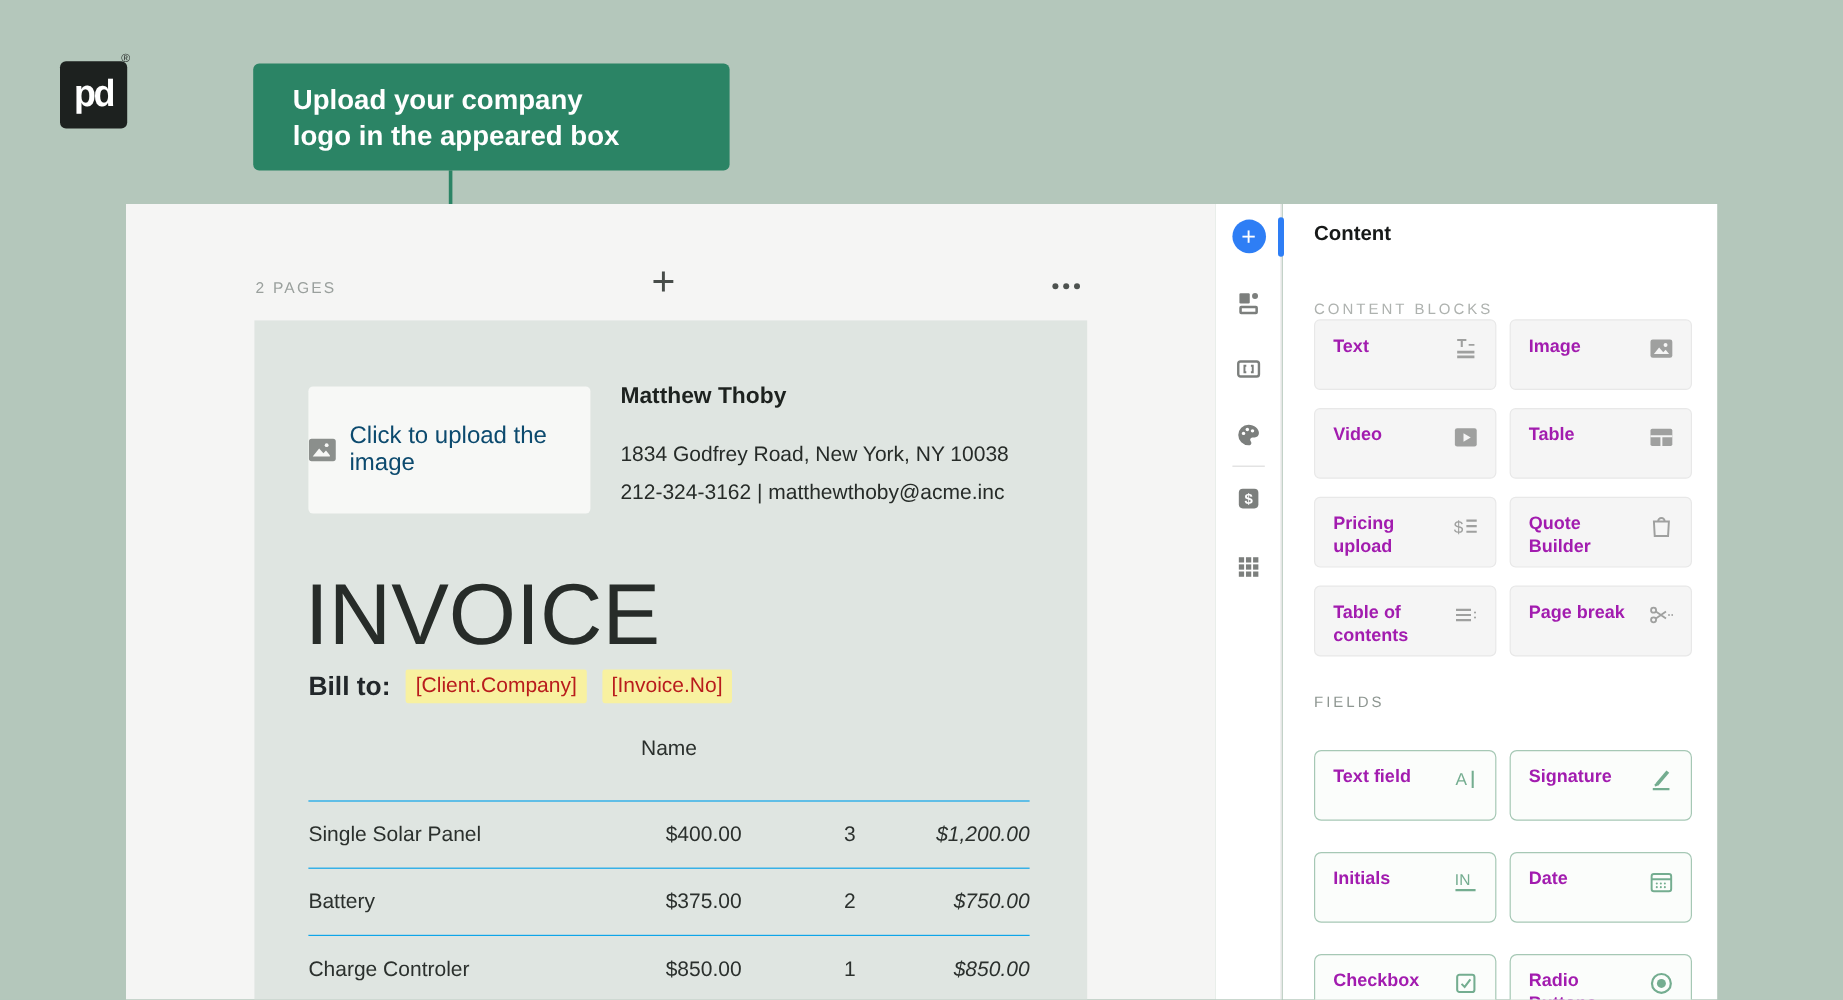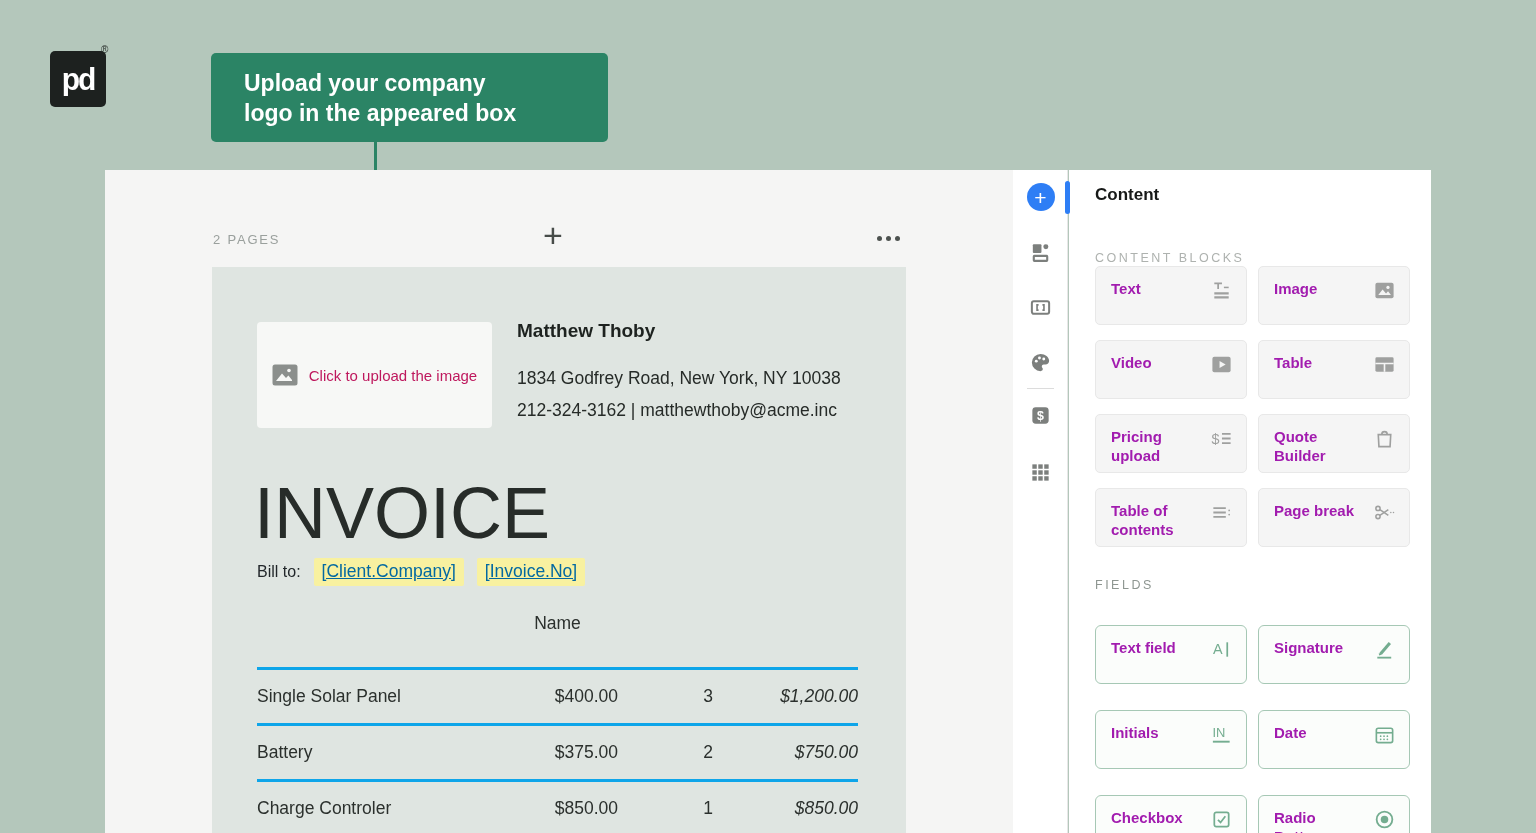--- a/index.html
+++ b/index.html
@@ -24,35 +24,35 @@
   .pages-label { position:absolute; left:108px; top:62px; font-size:13px; letter-spacing:1.8px; color:#9aa09d; }
   .add-page { position:absolute; left:438px; top:48px; font-size:34px; font-weight:300; color:#474c49; line-height:34px; cursor:default; }
   .more-dots { position:absolute; left:772px; top:66px; display:flex; gap:4px; }
   .more-dots i { width:5px; height:5px; border-radius:50%; background:#4d524f; }
 
   
   .page { position:absolute; left:107px; top:97px; width:694px; height:566px; background:#dfe5e1; }
   .upload-box { position:absolute; left:45px; top:55px; width:235px; height:106px; background:#f7f8f6;
                 border-radius:4px; display:flex; align-items:center; justify-content:center; gap:11px; }
   .upload-box svg { width:26px; height:22px; color:#8b8f8c; }
-  .upload-box span { font-size:15px; color:#be185d; }
+  .upload-box span { font-size:20px; color:#0c4a6e; }
   .contact-name { position:absolute; left:305px; top:53px; font-size:19px; font-weight:700; color:#1d221f; }
   .contact-line1 { position:absolute; left:305px; top:101px; font-size:17.5px; color:#262b28; }
   .contact-line2 { position:absolute; left:305px; top:133px; font-size:17.5px; color:#262b28; }
   .inv-title { position:absolute; left:42px; top:205px; font-size:72px; font-weight:400; color:#272c29; letter-spacing:0px; }
   .bill-row { position:absolute; left:45px; top:290px; display:flex; align-items:center; gap:13px; height:29px; }
-  .bill-label { font-size:16px; font-weight:400; color:#22272
+  .bill-label { font-size:22px; font-weight:700; color:#22272
 
 4; color:#22272A; }
-  .token { background:#f8f1a0; border-radius:2px; padding:3px 8px 4px 8px; font-size:17.5px; color:#0369a1;text-decoration:underline; }
+  .token { background:#f8f1a0; border-radius:2px; padding:3px 8px 4px 8px; font-size:17.5px; color:#b91c1c; }
 
   .inv-table { position:absolute; left:45px; top:346px; width:601px; font-size:17.5px; color:#2b302d; }
   .trow { display:flex; align-items:center; height:56px; }
   .trow.head { height:54px;flex-direction:column; }
-  .trow + .trow { border-top:3px solid #0ea5e9; }
+  .trow + .trow { border-top:1px solid #0ea5e9; }
   .c0 { flex:0 0 241px; text-align:left; }
   .c1 { flex:0 0 120px; text-align:right; }
   .c2 { flex:0 0 95px;  text-align:right; }
   .c3 { flex:0 0 145px; text-align:right;font-style:italic; }
 
   
   .strip { position:absolute; left:1013px; top:170px; width:55px; height:663px; background:#fff;
            border-right:1px solid #e7e7e7; }
   .strip-item { position:absolute; left:0; width:55px; display:flex; justify-content:center; }
   .plus-circle { width:28px; height:28px; border-radius:50%; background:#2e7ef5; color:#fff;

